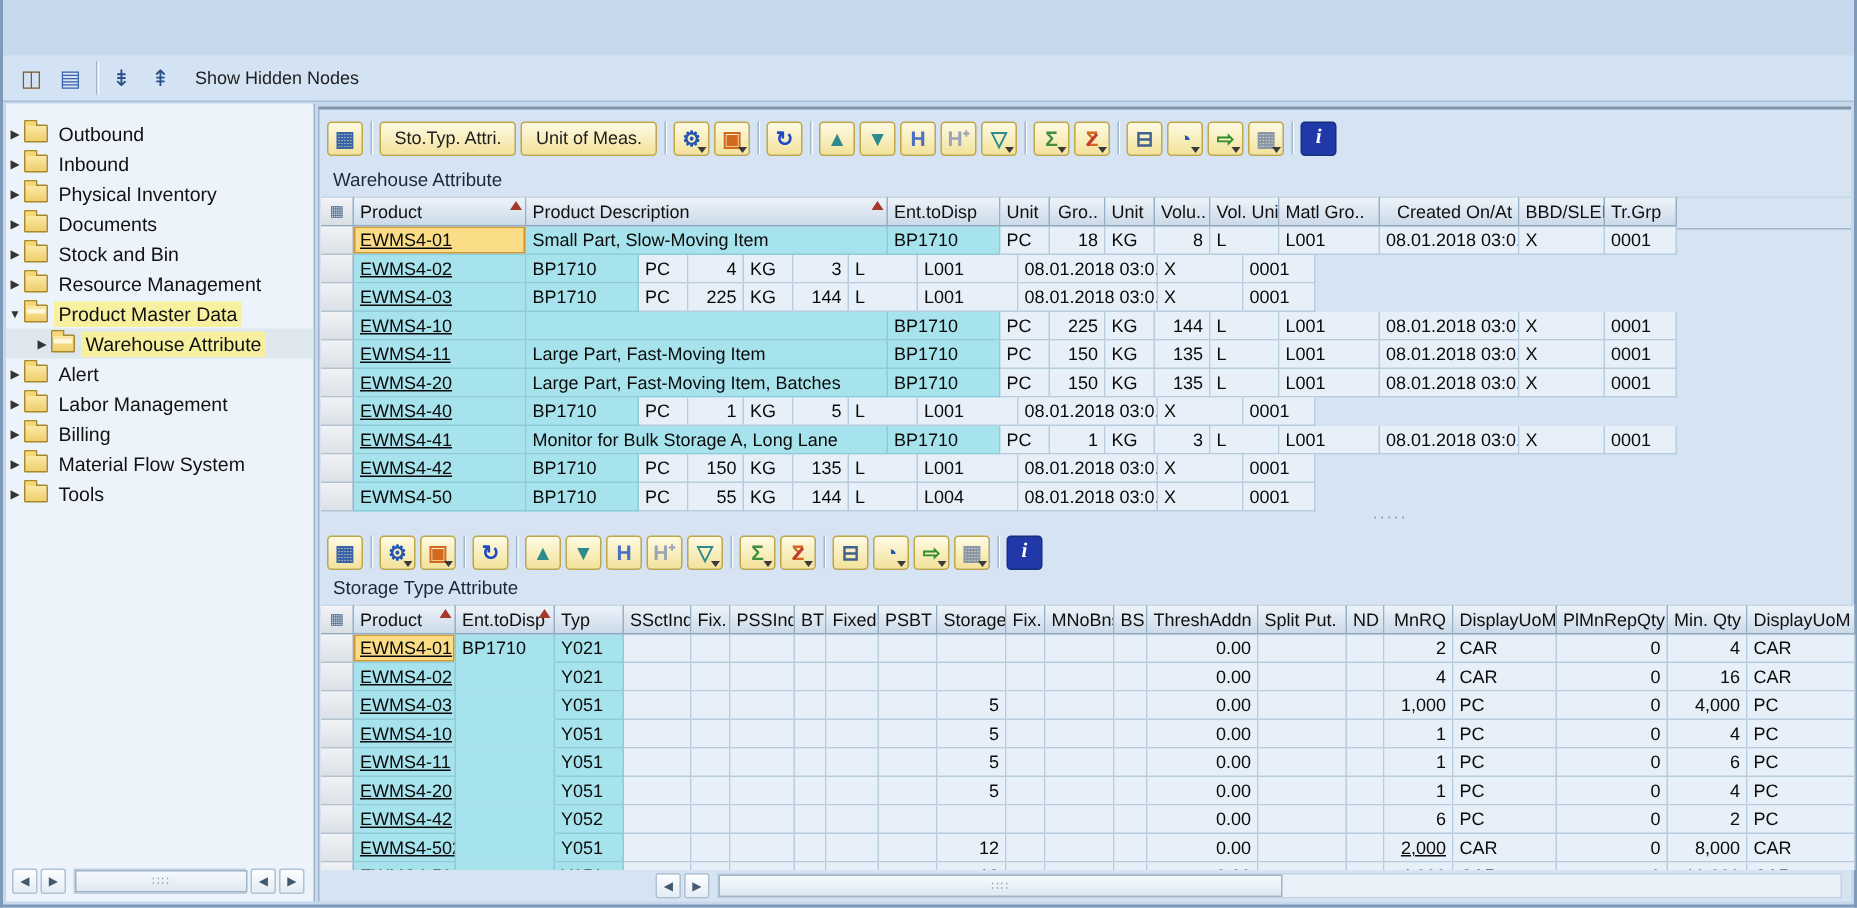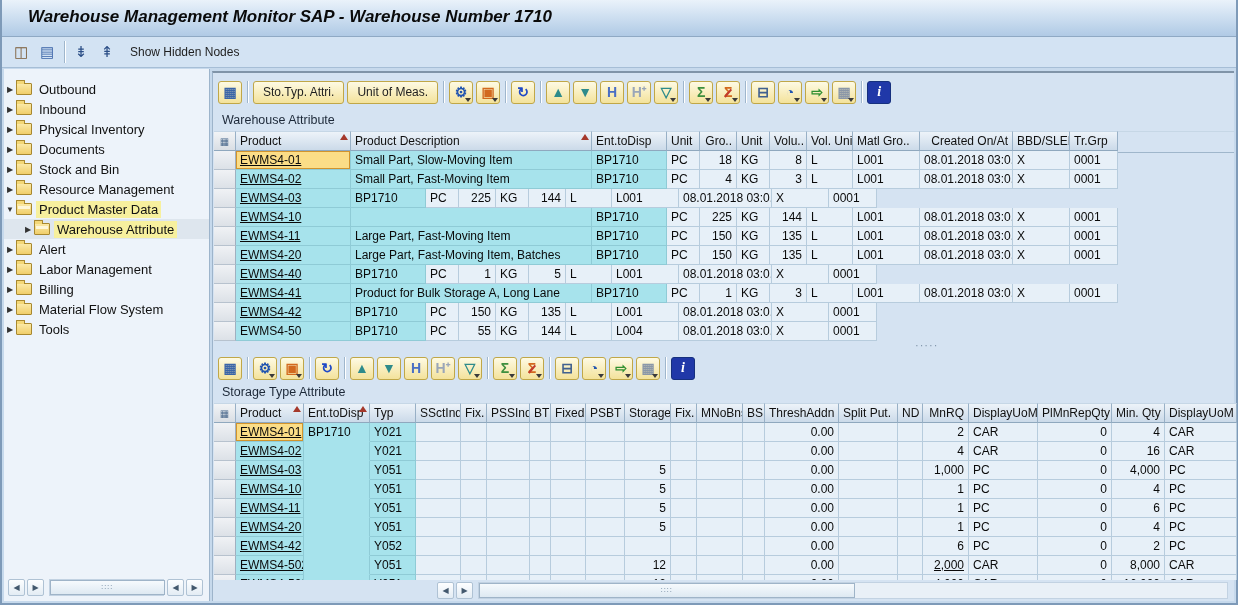--- a/index.html
+++ b/index.html
@@ -99,23 +99,20 @@
   #splitter{position:absolute;left:0;right:0;height:12px;}
   #splitter .dots{position:absolute;left:702px;top:-2px;font-size:11px;color:#7E93A8;letter-spacing:1px;}
 
   #bottom-hscroll{position:absolute;left:224px;right:3px;height:17px;}
 </style>
 </head>
 <body>
 
 <div id="window">
 
-  <div id="titlebar">
-    <div id="title">Warehouse Management Monitor SAP - Warehouse Number 1710</div>
-  </div>
 
   <div id="apptoolbar">
     <span id="app-icons" style="display: flex;">
         <button class="app-ico">
           <span style="color: rgb(122, 90, 52);">◫</span>
         </button>
         <button class="app-ico">
           <span style="color: rgb(58, 100, 168);">▤</span>
         </button>
         <div class="tb-sep"></div>
@@ -305,21 +302,20 @@
           <div class="td r" style="width: 37px; flex: 0 0 37px;">8</div>
           <div class="td" style="width: 46px; flex: 0 0 46px;">L</div>
           <div class="td" style="width: 67px; flex: 0 0 67px;">L001</div>
           <div class="td" style="width: 93px; flex: 0 0 93px;">08.01.2018 03:0..</div>
           <div class="td" style="width: 57px; flex: 0 0 57px;">X</div>
           <div class="td" style="width: 48px; flex: 0 0 48px;">0001</div>
         </div>
         <div class="g-row">
           <div class="sel-c"></div>
           <div class="td cyan" style="width: 115px; flex: 0 0 115px;"><span class="link">EWMS4-02</span></div>
-          <div class="td cyan" style="width: 241px; flex: 0 0 241px;">Small Part, Fast-Moving Item</div>
           <div class="td cyan" style="width: 75px; flex: 0 0 75px;">BP1710</div>
           <div class="td" style="width: 33px; flex: 0 0 33px;">PC</div>
           <div class="td r" style="width: 37px; flex: 0 0 37px;">4</div>
           <div class="td" style="width: 33px; flex: 0 0 33px;">KG</div>
           <div class="td r" style="width: 37px; flex: 0 0 37px;">3</div>
           <div class="td" style="width: 46px; flex: 0 0 46px;">L</div>
           <div class="td" style="width: 67px; flex: 0 0 67px;">L001</div>
           <div class="td" style="width: 93px; flex: 0 0 93px;">08.01.2018 03:0..</div>
           <div class="td" style="width: 57px; flex: 0 0 57px;">X</div>
           <div class="td" style="width: 48px; flex: 0 0 48px;">0001</div>
@@ -393,21 +389,21 @@
           <div class="td r" style="width: 37px; flex: 0 0 37px;">5</div>
           <div class="td" style="width: 46px; flex: 0 0 46px;">L</div>
           <div class="td" style="width: 67px; flex: 0 0 67px;">L001</div>
           <div class="td" style="width: 93px; flex: 0 0 93px;">08.01.2018 03:0..</div>
           <div class="td" style="width: 57px; flex: 0 0 57px;">X</div>
           <div class="td" style="width: 48px; flex: 0 0 48px;">0001</div>
         </div>
         <div class="g-row">
           <div class="sel-c"></div>
           <div class="td cyan" style="width: 115px; flex: 0 0 115px;"><span class="link">EWMS4-41</span></div>
-          <div class="td cyan" style="width: 241px; flex: 0 0 241px;">Product for Bulk Storage A, Long Lane</div>
+          <div class="td cyan" style="width: 241px; flex: 0 0 241px;">Monitor for Bulk Storage A, Long Lane</div>
           <div class="td cyan" style="width: 75px; flex: 0 0 75px;">BP1710</div>
           <div class="td" style="width: 33px; flex: 0 0 33px;">PC</div>
           <div class="td r" style="width: 37px; flex: 0 0 37px;">1</div>
           <div class="td" style="width: 33px; flex: 0 0 33px;">KG</div>
           <div class="td r" style="width: 37px; flex: 0 0 37px;">3</div>
           <div class="td" style="width: 46px; flex: 0 0 46px;">L</div>
           <div class="td" style="width: 67px; flex: 0 0 67px;">L001</div>
           <div class="td" style="width: 93px; flex: 0 0 93px;">08.01.2018 03:0..</div>
           <div class="td" style="width: 57px; flex: 0 0 57px;">X</div>
           <div class="td" style="width: 48px; flex: 0 0 48px;">0001</div>

